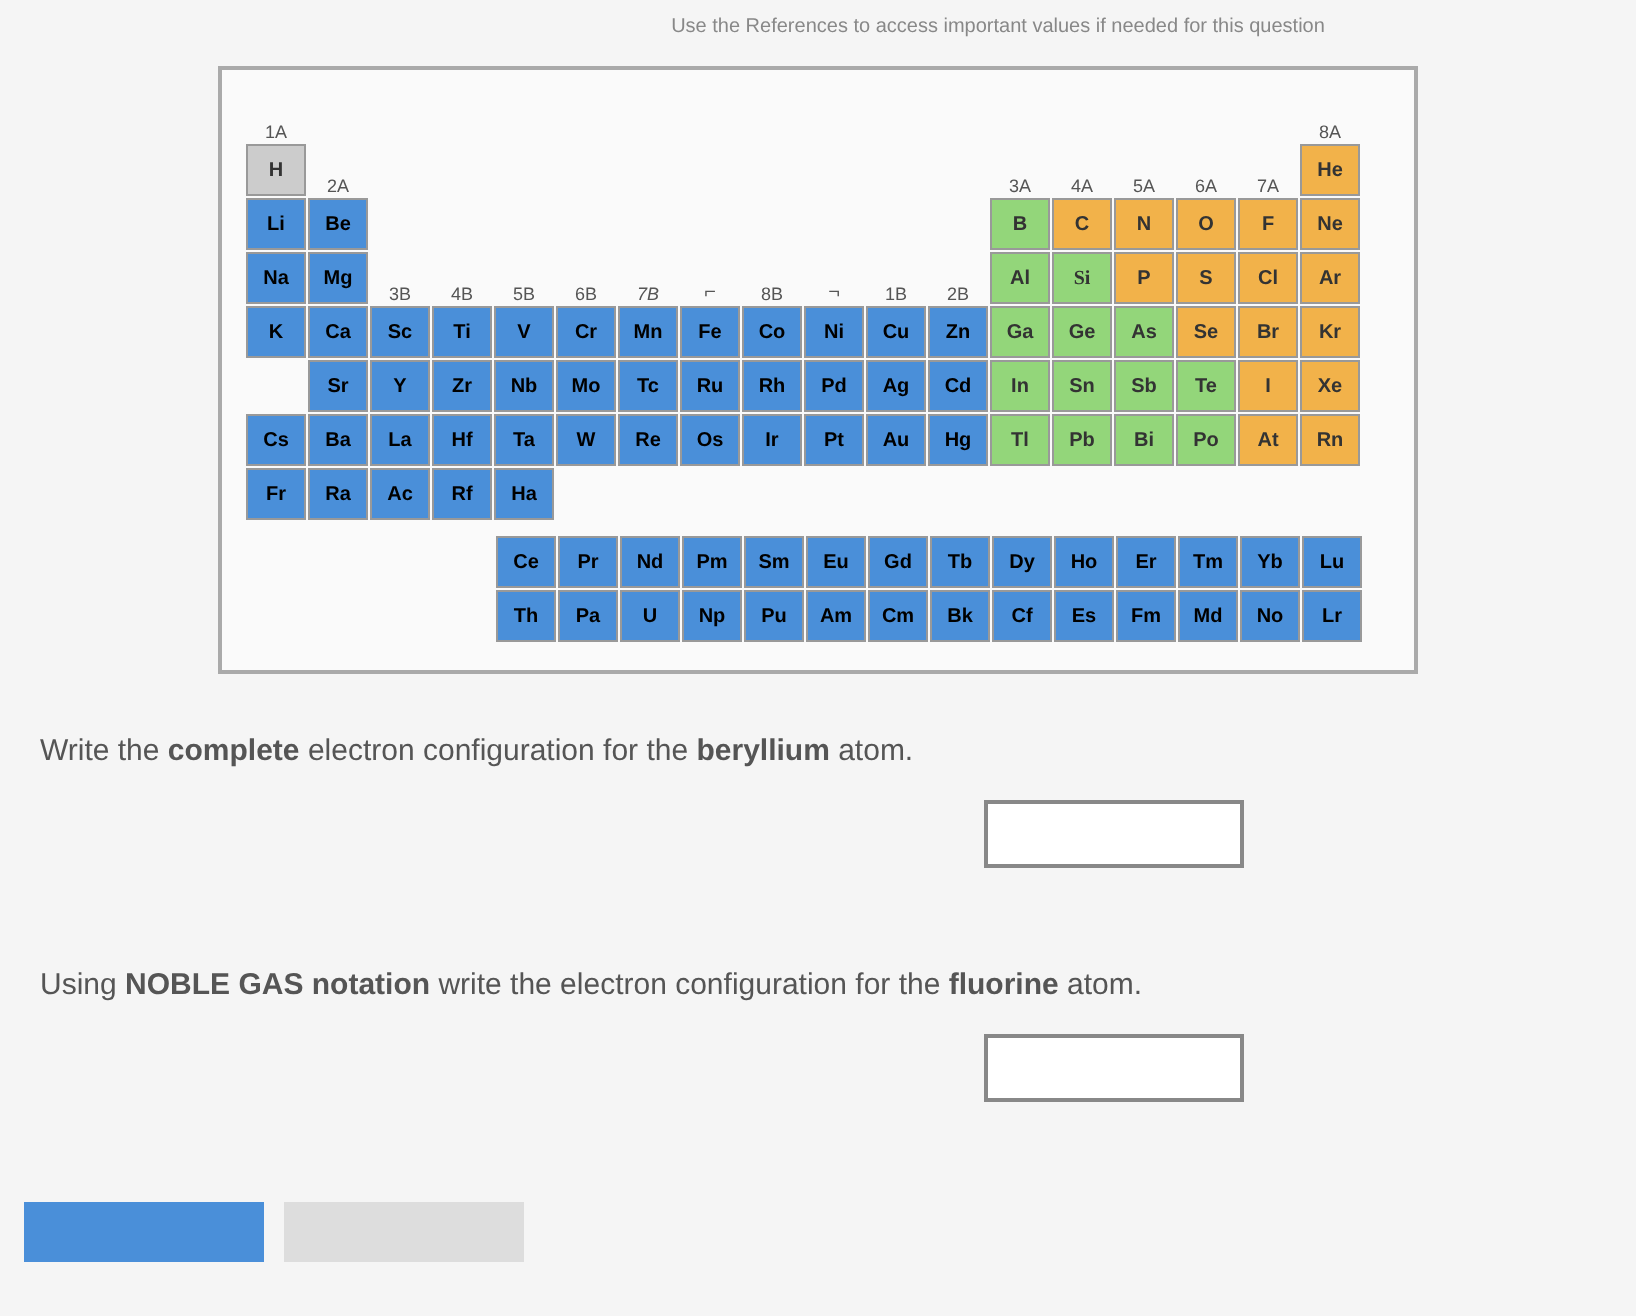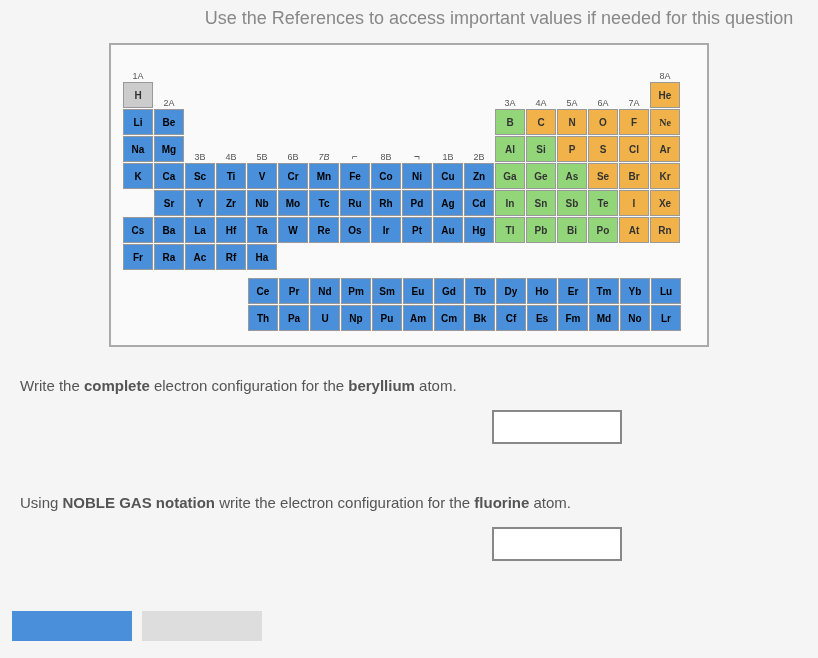--- a/index.html
+++ b/index.html
@@ -1,17 +1,17 @@
 <!DOCTYPE html>
 <html><head>
 <meta charset="utf-8">
 <style>
 * { box-sizing: border-box; margin: 0; padding: 0; }
 body { font-family: Arial, sans-serif; background: #f5f5f5; width: 818px; padding: 8px 12px; color: #333; }
-.top-instruction { font-size: 18px; color: #888; text-align: center; margin-bottom: 14px; margin-left: 180px;}
+.top-instruction { font-size: 10px; color: #888; text-align: center; margin-bottom: 14px; margin-left: 180px;}
 .pt-wrapper { border: 2px solid #aaa; padding: 10px 12px 14px; width: 600px; margin: 0 auto 30px; background: #fafafa; }
 .pt { display: grid; grid-template-columns: repeat(18, 30px); grid-auto-rows: 26px; gap: 1px; font-size: 10px; }
 .cell { border: 1px solid #999; display: flex; align-items: center; justify-content: center; font-weight: bold; font-size:10px; cursor:pointer;}
 .blue { background: #4a8fd9; color:#000; }
 .green { background: #93d67a; }
 .orange { background: #f2b24a; }
 .gray { background: #ccc; }
 .glabel { border:none; font-size:9px; color:#555; background:transparent; cursor:default; display:flex;align-items:flex-end;justify-content:center;}
 .fblock { margin-left: 94px; margin-top:8px; display:grid; grid-template-columns: repeat(15, 30px); grid-auto-rows:26px; gap:1px;}
 .question { font-size: 15px; color: #555; margin: 20px 8px 10px; }
@@ -42,36 +42,36 @@
     <div class="glabel" style="grid-column:17;grid-row:2;">7A</div>
     <div class="cell orange" style="grid-column:18;grid-row:2;">He</div>
 
     <div class="cell blue" style="grid-column:1;grid-row:3;">Li</div>
     <div class="cell blue" style="grid-column:2;grid-row:3;">Be</div>
     <div class="cell green" style="grid-column:13;grid-row:3;">B</div>
     <div class="cell orange" style="grid-column:14;grid-row:3;">C</div>
     <div class="cell orange" style="grid-column:15;grid-row:3;">N</div>
     <div class="cell orange" style="grid-column:16;grid-row:3;">O</div>
     <div class="cell orange" style="grid-column:17;grid-row:3;">F</div>
-    <div class="cell orange" style="grid-column:18;grid-row:3;font-family:Liberation Serif, serif;">Ne</div>
+    <div class="cell orange" style="grid-column:18;grid-row:3;">Ne</div>
 
     <div class="cell blue" style="grid-column:1;grid-row:4;">Na</div>
     <div class="cell blue" style="grid-column:2;grid-row:4;">Mg</div>
     <div class="glabel" style="grid-column:3;grid-row:4;">3B</div>
     <div class="glabel" style="grid-column:4;grid-row:4;">4B</div>
     <div class="glabel" style="grid-column:5;grid-row:4;">5B</div>
     <div class="glabel" style="grid-column:6;grid-row:4;">6B</div>
     <div class="glabel" style="grid-column:7;grid-row:4;font-style:italic;">7B</div>
     <div class="glabel brace-left" style="grid-column:8;grid-row:4;">⌐</div>
     <div class="glabel" style="grid-column:9;grid-row:4;">8B</div>
     <div class="glabel brace-left" style="grid-column:10;grid-row:4;">¬</div>
     <div class="glabel" style="grid-column:11;grid-row:4;">1B</div>
     <div class="glabel" style="grid-column:12;grid-row:4;">2B</div>
     <div class="cell green" style="grid-column:13;grid-row:4;">Al</div>
-    <div class="cell green" style="grid-column:14;grid-row:4;">Si</div>
+    <div class="cell green" style="grid-column:14;grid-row:4;font-family:Liberation Serif, serif;">Si</div>
     <div class="cell orange" style="grid-column:15;grid-row:4;">P</div>
     <div class="cell orange" style="grid-column:16;grid-row:4;">S</div>
     <div class="cell orange" style="grid-column:17;grid-row:4;">Cl</div>
     <div class="cell orange" style="grid-column:18;grid-row:4;text-align:right;">Ar</div>
 
     <div class="cell blue" style="grid-column:1;grid-row:5;">K</div>
     <div class="cell blue" style="grid-column:2;grid-row:5;">Ca</div>
     <div class="cell blue" style="grid-column:3;grid-row:5;">Sc</div>
     <div class="cell blue" style="grid-column:4;grid-row:5;">Ti</div>
     <div class="cell blue" style="grid-column:5;grid-row:5;">V</div>

